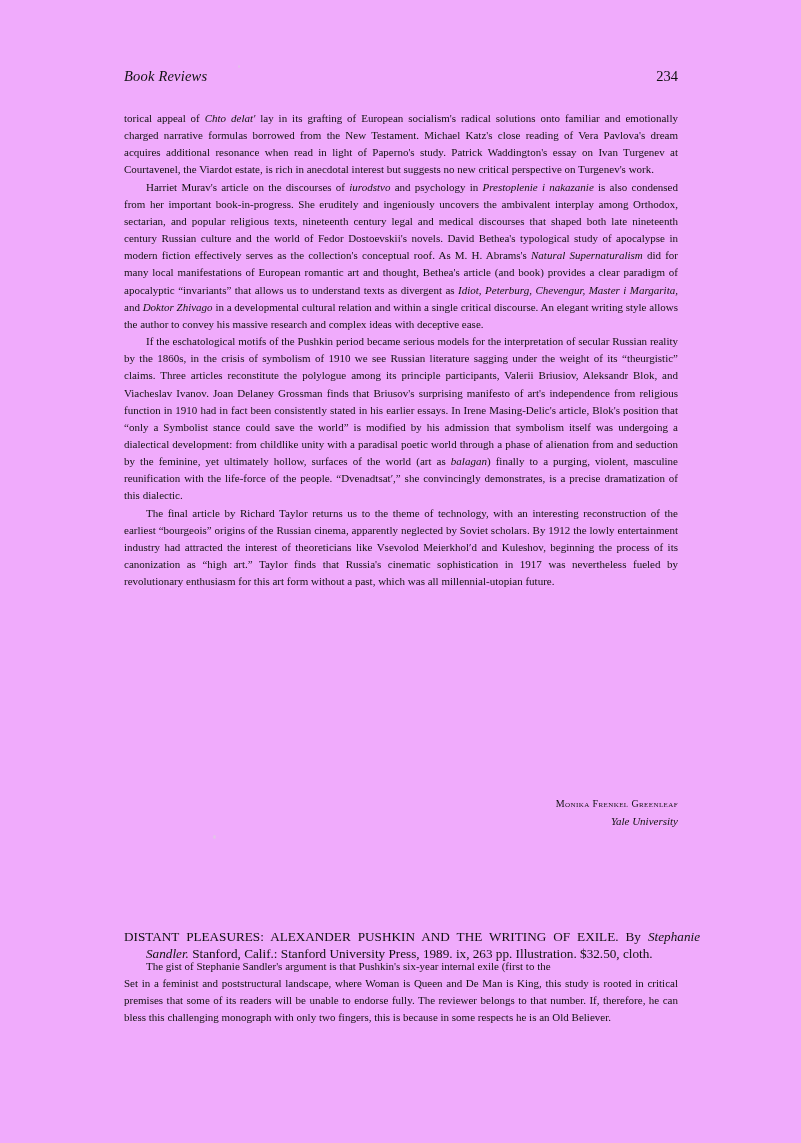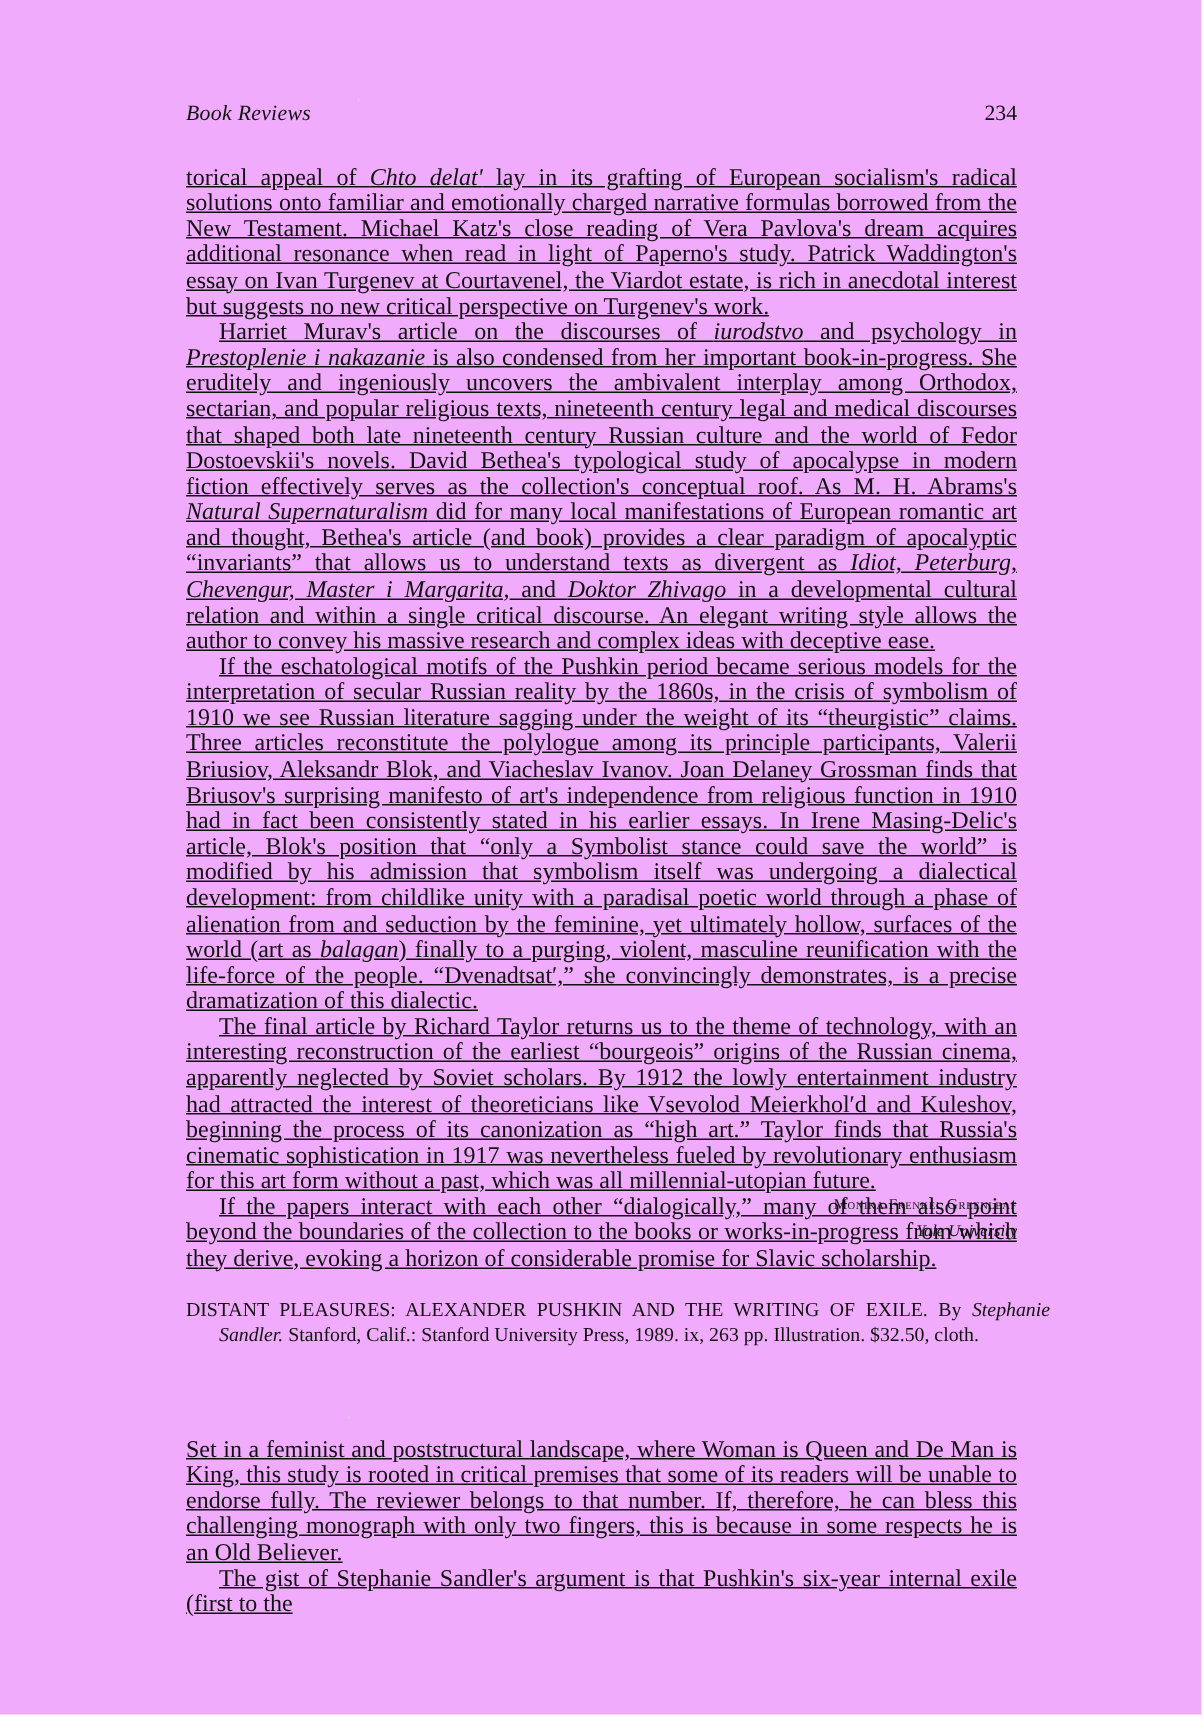--- a/index.html
+++ b/index.html
@@ -42,25 +42,24 @@
   .body-block {
     position: absolute;
     left: 124px;
     top: 110px;
     width: 554px;
   }
   p.para {
     margin: 0;
     text-align: justify;
     text-justify: inter-word;
-    font-size: 16px;
+    font-size: 11px;
     line-height: 17.15px;
     text-indent: 22px;
     hyphens: manual;
-    text-decoration: underline;
   }
   p.para.first {
     text-indent: 0;
   }
   i, .it {
     font-style: italic;
   }
 
   
   .signature {
@@ -80,21 +79,21 @@
   .sig-affil {
     font-size: 11px;
     font-style: italic;
     display: block;
   }
 
   
   .citation {
     position: absolute;
     left: 124px;
-    top: 864px;
+    top: 928px;
     width: 554px;
     font-size: 13.2px;
     line-height: 17.15px;
     text-align: justify;
     padding-left: 22px;
     text-indent: -22px;
   }
 
   .review2 {
     position: absolute;
@@ -124,32 +123,31 @@
   <div class="body-block">
 
     <p class="para first"><span>torical appeal of </span><i>Chto delat'</i><span> lay in its grafting of European socialism's radical solutions onto familiar and emotionally charged narrative formulas borrowed from the New Testament. Michael Katz's close reading of Vera Pavlova's dream acquires additional resonance when read in light of Paperno's study. Patrick Waddington's essay on Ivan Turgenev at Courtavenel, the Viardot estate, is rich in anecdotal interest but suggests no new critical perspective on Turgenev's work.</span></p>
 
     <p class="para"><span>Harriet Murav's article on the discourses of </span><i>iurodstvo</i><span> and psychology in </span><i>Prestoplenie i nakazanie</i><span> is also condensed from her important book-in-progress. She eruditely and ingeniously uncovers the ambivalent interplay among Orthodox, sectarian, and popular religious texts, nineteenth century legal and medical discourses that shaped both late nineteenth century Russian culture and the world of Fedor Dostoevskii's novels. David Bethea's typological study of apocalypse in modern fiction effectively serves as the collection's conceptual roof. As M. H. Abrams's </span><i>Natural Supernaturalism</i><span> did for many local manifestations of European romantic art and thought, Bethea's article (and book) provides a clear paradigm of apocalyptic “invariants” that allows us to understand texts as divergent as </span><i>Idiot, Peterburg, Chevengur, Master i Margarita,</i><span> and </span><i>Doktor Zhivago</i><span> in a developmental cultural relation and within a single critical discourse. An elegant writing style allows the author to convey his massive research and complex ideas with deceptive ease.</span></p>
 
     <p class="para"><span>If the eschatological motifs of the Pushkin period became serious models for the interpretation of secular Russian reality by the 1860s, in the crisis of symbolism of 1910 we see Russian literature sagging under the weight of its “theurgistic” claims. Three articles reconstitute the polylogue among its principle participants, Valerii Briusiov, Aleksandr Blok, and Viacheslav Ivanov. Joan Delaney Grossman finds that Briusov's surprising manifesto of art's independence from religious function in 1910 had in fact been consistently stated in his earlier essays. In Irene Masing-Delic's article, Blok's position that “only a Symbolist stance could save the world” is modified by his admission that symbolism itself was undergoing a dialectical development: from childlike unity with a paradisal poetic world through a phase of alienation from and seduction by the feminine, yet ultimately hollow, surfaces of the world (art as </span><i>balagan</i><span>) finally to a purging, violent, masculine reunification with the life-force of the people. “Dvenadtsat′,” she convincingly demonstrates, is a precise dramatization of this dialectic.</span></p>
 
     <p class="para">The final article by Richard Taylor returns us to the theme of technology, with an interesting reconstruction of the earliest “bourgeois” origins of the Russian cinema, apparently neglected by Soviet scholars. By 1912 the lowly entertainment industry had attracted the interest of theoreticians like Vsevolod Meierkhol′d and Kuleshov, beginning the process of its canonization as “high art.” Taylor finds that Russia's cinematic sophistication in 1917 was nevertheless fueled by revolutionary enthusiasm for this art form without a past, which was all millennial-utopian future.</p>
 
-    <p class="para">If the papers interact with each other “dialogically,” many of them also point beyond the boundaries of the collection to the books or works-in-progress from which they derive, evoking a horizon of considerable promise for Slavic scholarship.</p>
   </div>
 
   <div class="signature">
     <span class="sig-name">Monika Frenkel Greenleaf</span>
     <span class="sig-affil">Yale University</span>
   </div>
 
   <div class="citation"><span>DISTANT PLEASURES: ALEXANDER PUSHKIN AND THE WRITING OF EXILE.</span><span> By </span><i>Stephanie Sandler.</i><span> Stanford, Calif.: Stanford University Press, 1989. ix, 263 pp. Illustration. $32.50, cloth.</span></div>
 
   <div class="review2">
+    <p class="para">The gist of Stephanie Sandler's argument is that Pushkin's six-year internal exile (first to the</p>
     <p class="para first">Set in a feminist and poststructural landscape, where Woman is Queen and De Man is King, this study is rooted in critical premises that some of its readers will be unable to endorse fully. The reviewer belongs to that number. If, therefore, he can bless this challenging monograph with only two fingers, this is because in some respects he is an Old Believer.</p>
-    <p class="para">The gist of Stephanie Sandler's argument is that Pushkin's six-year internal exile (first to the</p>
   </div>
 
   <div class="speckle" style="left:213px; top:835px; width:3px; height:4px;"></div>
   <div class="speckle" style="left:238px; top:65px; width:2px; height:3px;"></div>
   <div class="speckle" style="left:232px; top:944px; width:2px; height:2px;"></div>
 
 </div>
 
 </body></html>

